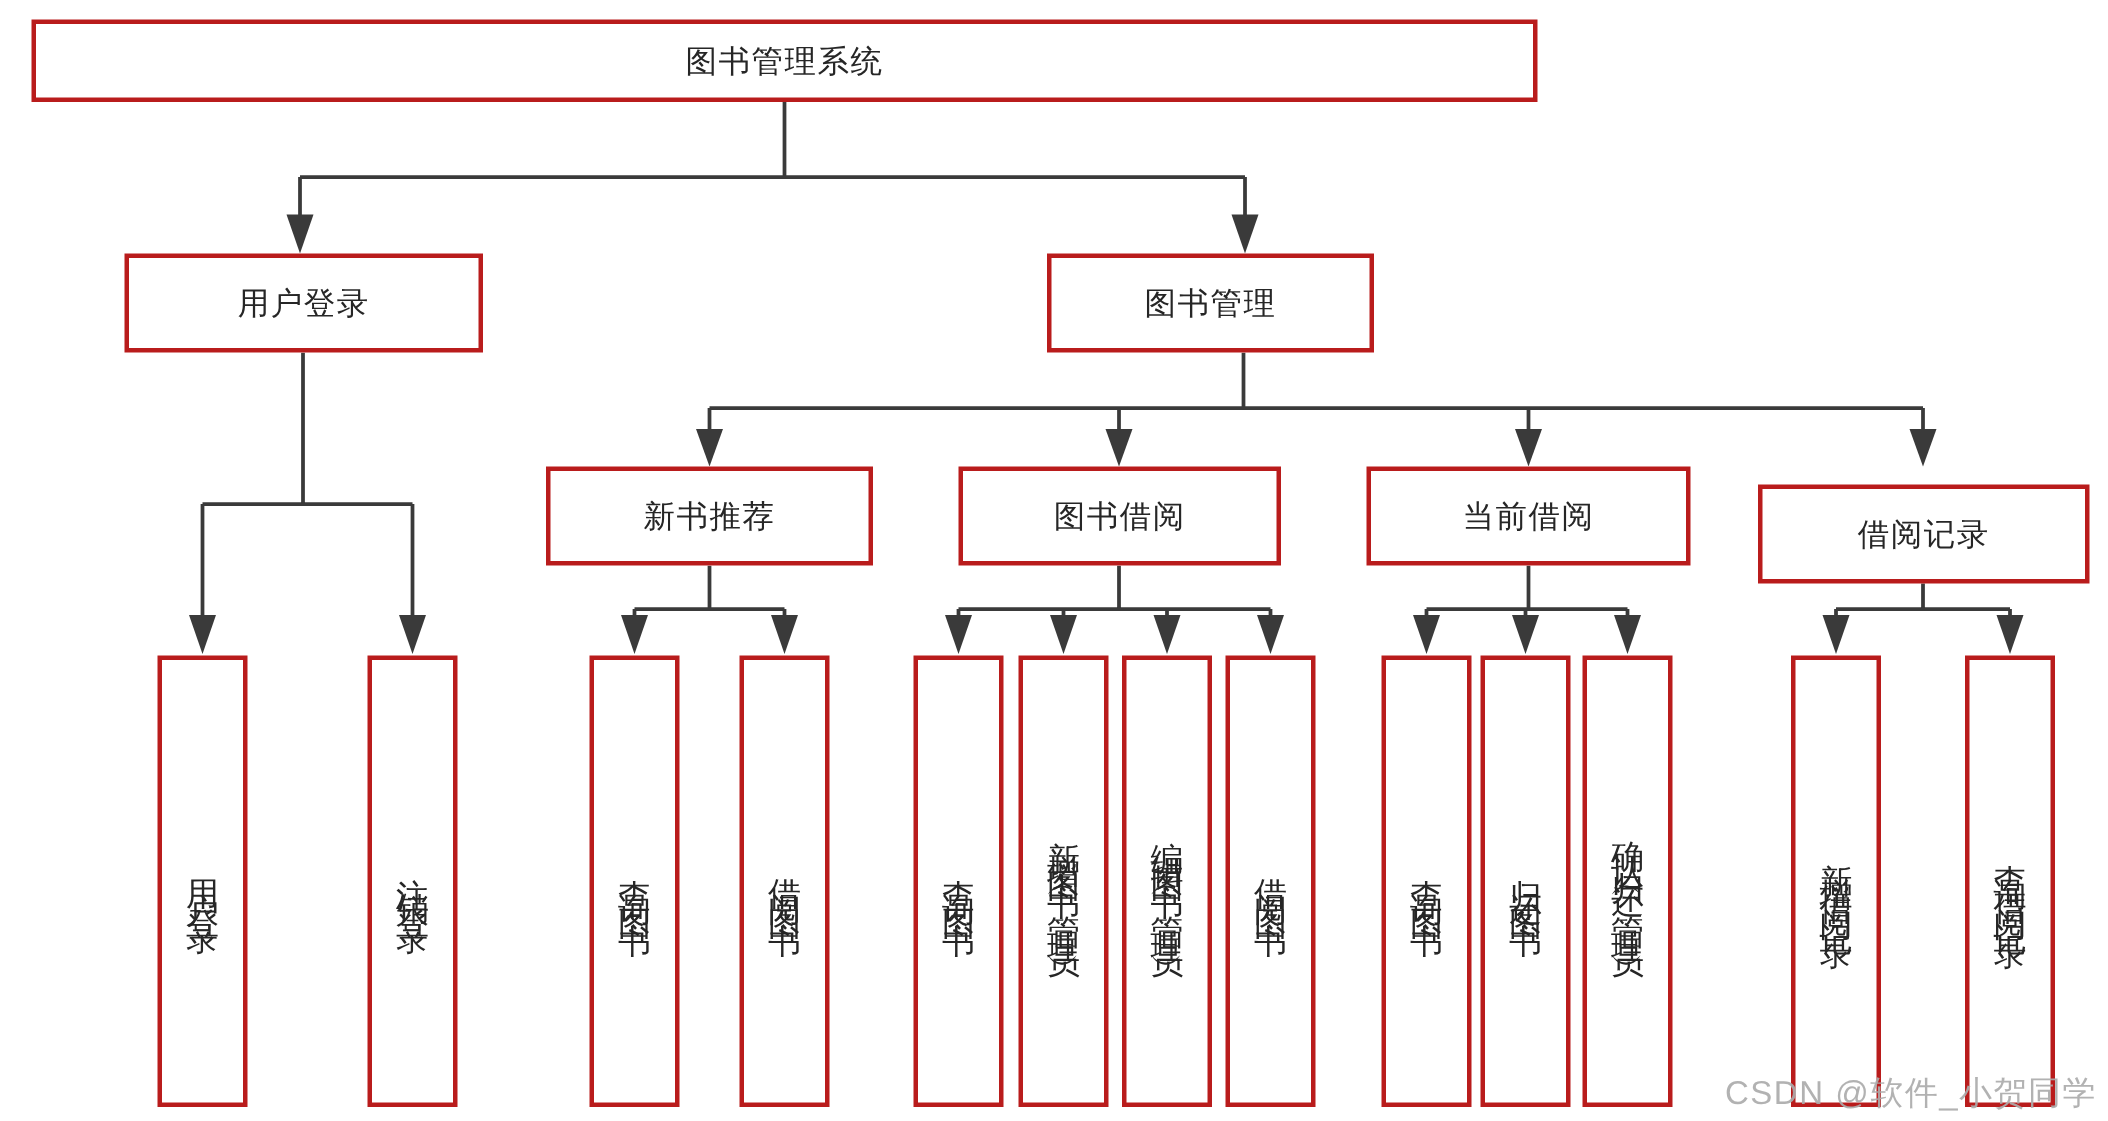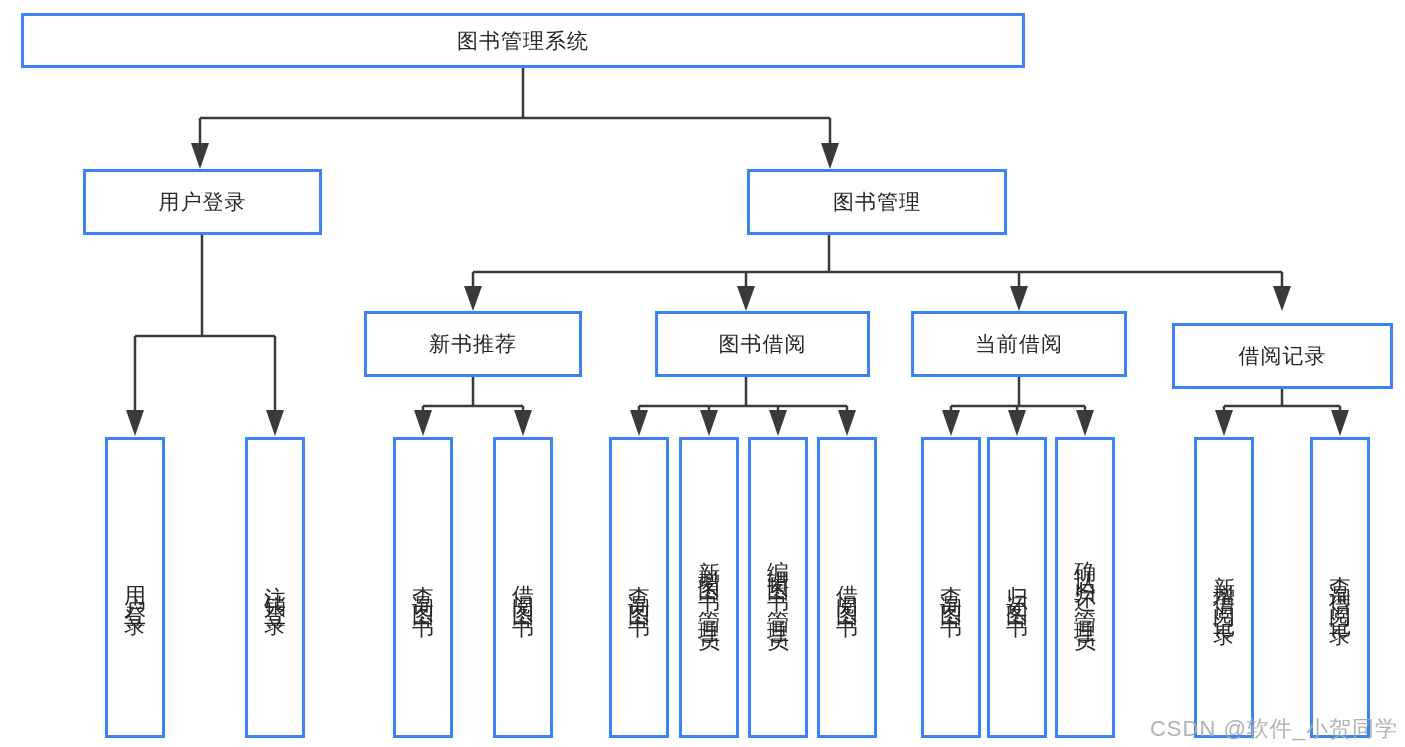--- a/index.html
+++ b/index.html
@@ -19,21 +19,21 @@
     position: absolute;
     left: 0;
     top: 0;
     width: 1405px;
     height: 747px;
     z-index: 1;
   }
   .node {
     position: absolute;
     box-sizing: border-box;
-    border: 3px solid #3b82f6;
+    border: 3px solid #b91c1c;
     background: #ffffff;
     display: flex;
     align-items: center;
     justify-content: center;
     color: #262626;
     z-index: 2;
   }
   .node.h {
     font-size: 21px;
     letter-spacing: 1px;
@@ -108,24 +108,24 @@
     <g>
       <path d="M1282 377 V406 M1224 406 H1340 M1224 406 V412 M1340 406 V412"></path>
       <polygon points="1215,410 1233,410 1224,436" fill="#3a3a3a" stroke="none"></polygon>
       <polygon points="1331,410 1349,410 1340,436" fill="#3a3a3a" stroke="none"></polygon>
     </g>
   </svg>
 
   <div class="node h" style="left:21px; top:13px; width:1004px; height:55px;">图书管理系统</div>
 
   <div class="node h" style="left:83px; top:169px; width:239px; height:66px;">用户登录</div>
-  <div class="node h" style="left:747px; top:169px; width:260px; height:66px;">图书管理</div>
+  <div class="node h" style="left:698px; top:169px; width:218px; height:66px;">图书管理</div>
 
   <div class="node h" style="left:364px; top:311px; width:218px; height:66px;text-align:right;">新书推荐</div>
-  <div class="node h" style="left:639px; top:311px; width:215px; height:66px;margin-left:16px;">图书借阅</div>
+  <div class="node h" style="left:639px; top:311px; width:215px; height:66px;">图书借阅</div>
   <div class="node h" style="left:911px; top:311px; width:216px; height:66px;">当前借阅</div>
   <div class="node h" style="left:1172px; top:311px; width:221px; height:66px;margin-top:12px;">借阅记录</div>
 
   <div class="node v" style="left:105px; top:437px; width:60px; height:301px;">用户登录</div>
   <div class="node v" style="left:245px; top:437px; width:60px; height:301px;">注销登录</div>
 
   <div class="node v" style="left:393px; top:437px; width:60px; height:301px;">查询图书</div>
   <div class="node v" style="left:493px; top:437px; width:60px; height:301px;">借阅图书</div>
 
   <div class="node v" style="left:609px; top:437px; width:60px; height:301px;">查询图书</div>

